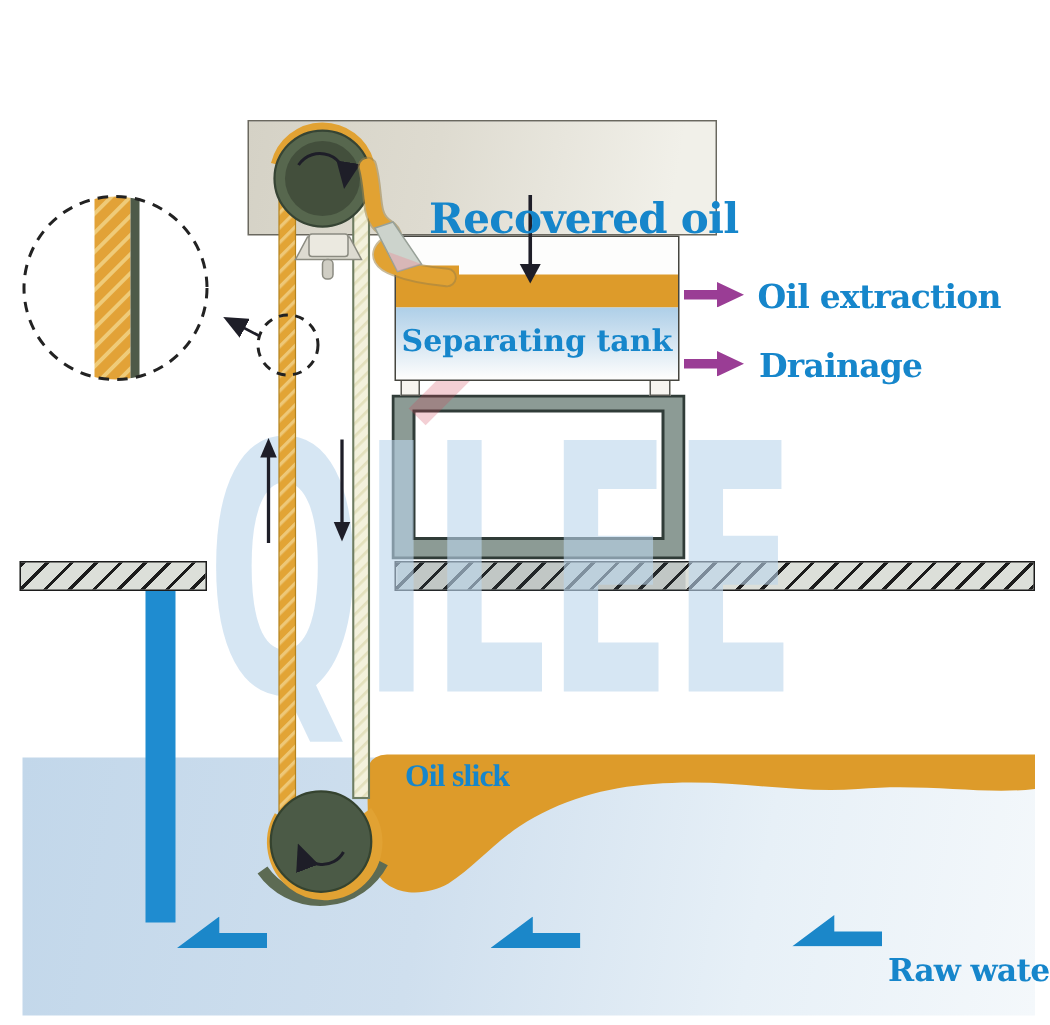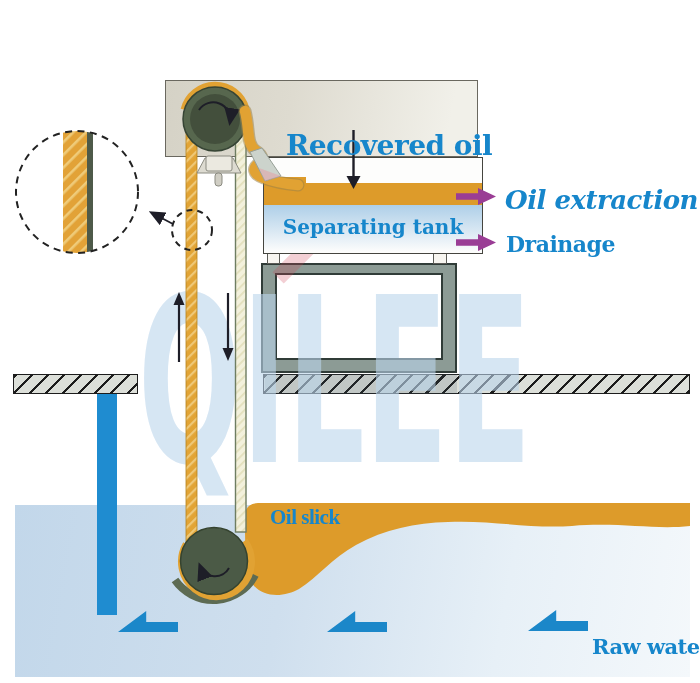--- a/index.html
+++ b/index.html
@@ -23,21 +23,21 @@
   .plat-right{left:263px;top:374px;width:427px;height:20px;}
   .plat-shade{left:265px;top:374px;width:192px;height:20px;background:rgba(70,95,105,.18);}
 
   
   .stand-svg{left:261px;top:263px;}
   .foot{background:#f7f5f0;border:1.2px solid #5a5a55;box-sizing:border-box;}
   .foot1{left:267px;top:253px;width:13px;height:11px;}
   .foot2{left:433px;top:253px;width:14px;height:11px;}
   .stamp{left:269px;top:248px;width:62px;height:16px;background:rgba(208,70,88,.26);
          transform:rotate(-45deg);}
-  .tank{left:263px;top:157px;width:220px;height:97px;border:1.6px solid #45453f;
+  .tank{left:263px;top:157px;width:190px;height:97px;border:1.6px solid #45453f;
         background:#fdfdfc;box-sizing:border-box;}
   .tank-oil{position:absolute;left:0;top:25px;width:100%;height:22px;background:#dd9b2a;}
   .tank-oil-lip{position:absolute;left:0;top:19px;width:42px;height:8px;background:#dd9b2a;}
   .tank-water{position:absolute;left:0;top:47px;width:100%;height:47px;
         background:linear-gradient(#aecfe8,#ddeaf4 60%,rgba(255,255,255,0));}
   .tank-label{position:absolute;left:0;top:57px;width:100%;text-align:center;
         font-weight:bold;font-size:20px;color:#1686cb;}
   .housing{left:165px;top:80px;width:313px;height:77px;border:1.5px solid #6a685f;
         box-sizing:border-box;background:linear-gradient(100deg,#d5d2c6 0%,#dedbd0 40%,#f1f0e9 90%);}
 
@@ -46,21 +46,21 @@
   .pa1{left:456px;top:188px}.pa2{left:456px;top:234px}
 
   
   .watermark{left:138px;top:268px;font-family:"DejaVu Sans","Liberation Sans",sans-serif;
       font-weight:bold;font-size:230px;line-height:1;color:#bcd6ec;opacity:.6;
       transform:scaleX(.53);transform-origin:left top;white-space:nowrap;}
 
   
   .lbl{color:#1686cb;font-weight:bold;white-space:nowrap;letter-spacing:-0.5px;}
   .lbl-recovered{left:286px;top:101px;font-size:28px;margin-top:28px;}
-  .lbl-oilext{left:505px;top:185px;font-size:26px;font-style:italic;}
+  .lbl-oilext{left:505px;top:185px;font-size:22px;}
   .lbl-drain{left:506px;top:231px;font-size:22px;}
   .lbl-flock{left:9px;top:272px;font-size:25px;}
   .lbl-wlevel{left:121px;top:467px;font-size:21px;}
   .lbl-oslick{left:270px;top:505px;font-size:21px;font-family:Liberation Serif, serif;}
   .lbl-raw{left:592px;top:634px;font-size:21px;}
 
   svg{display:block;}
 </style>
 </head>
 <body>

